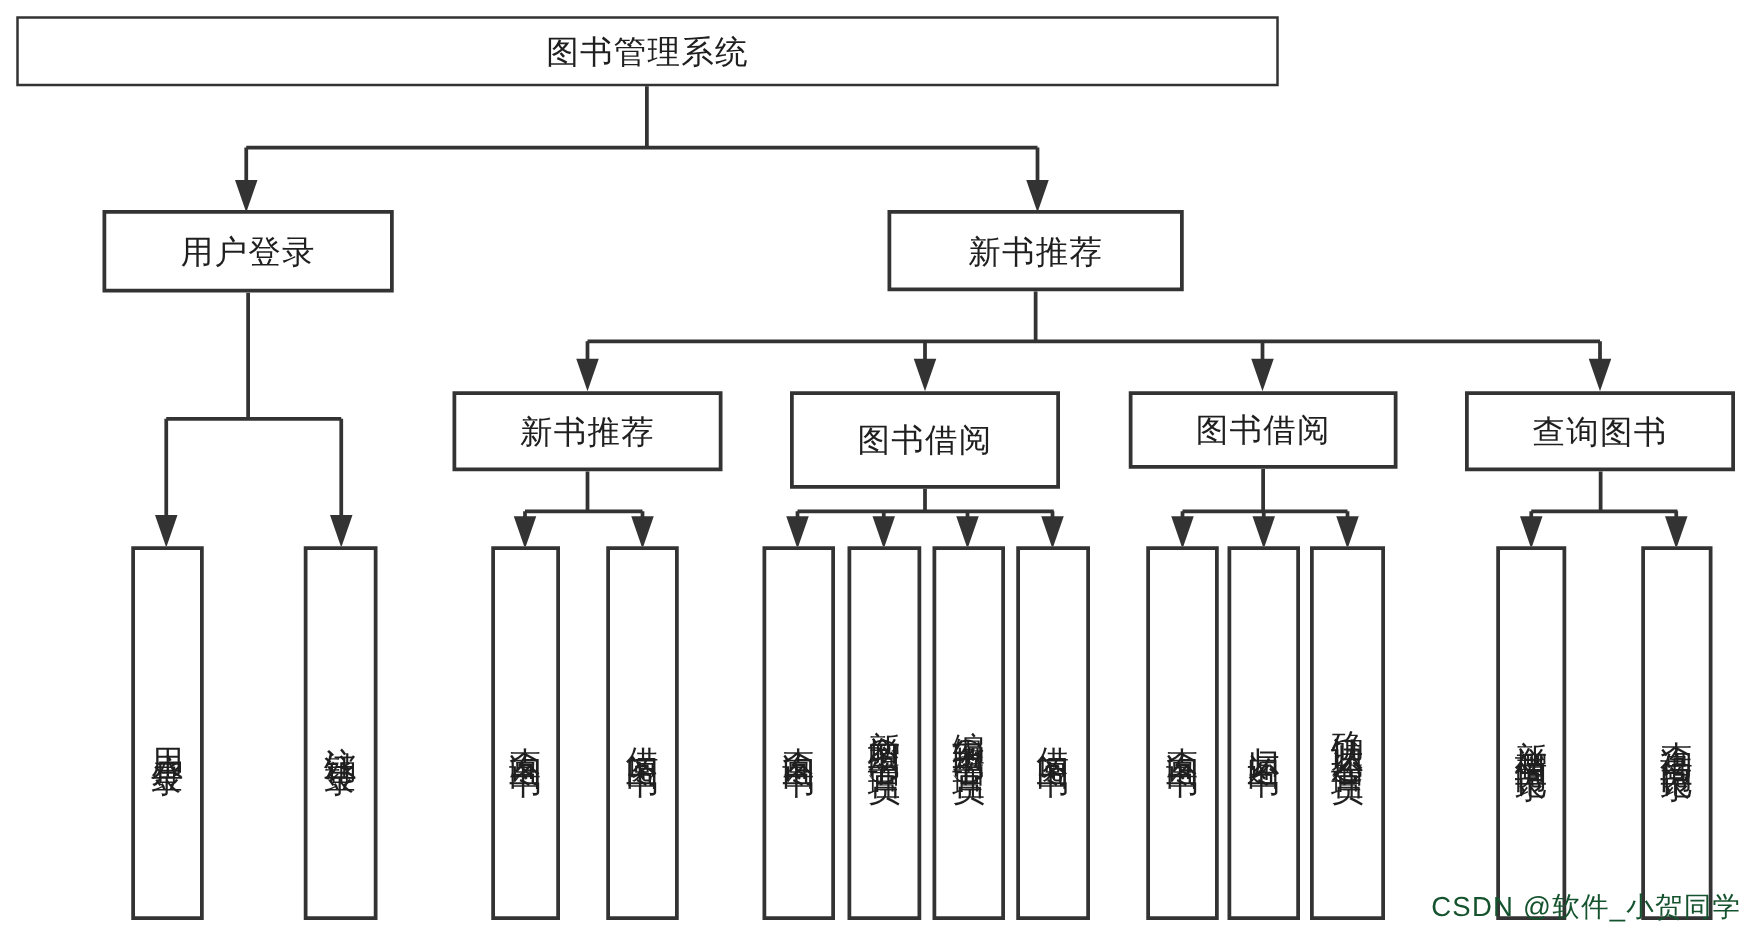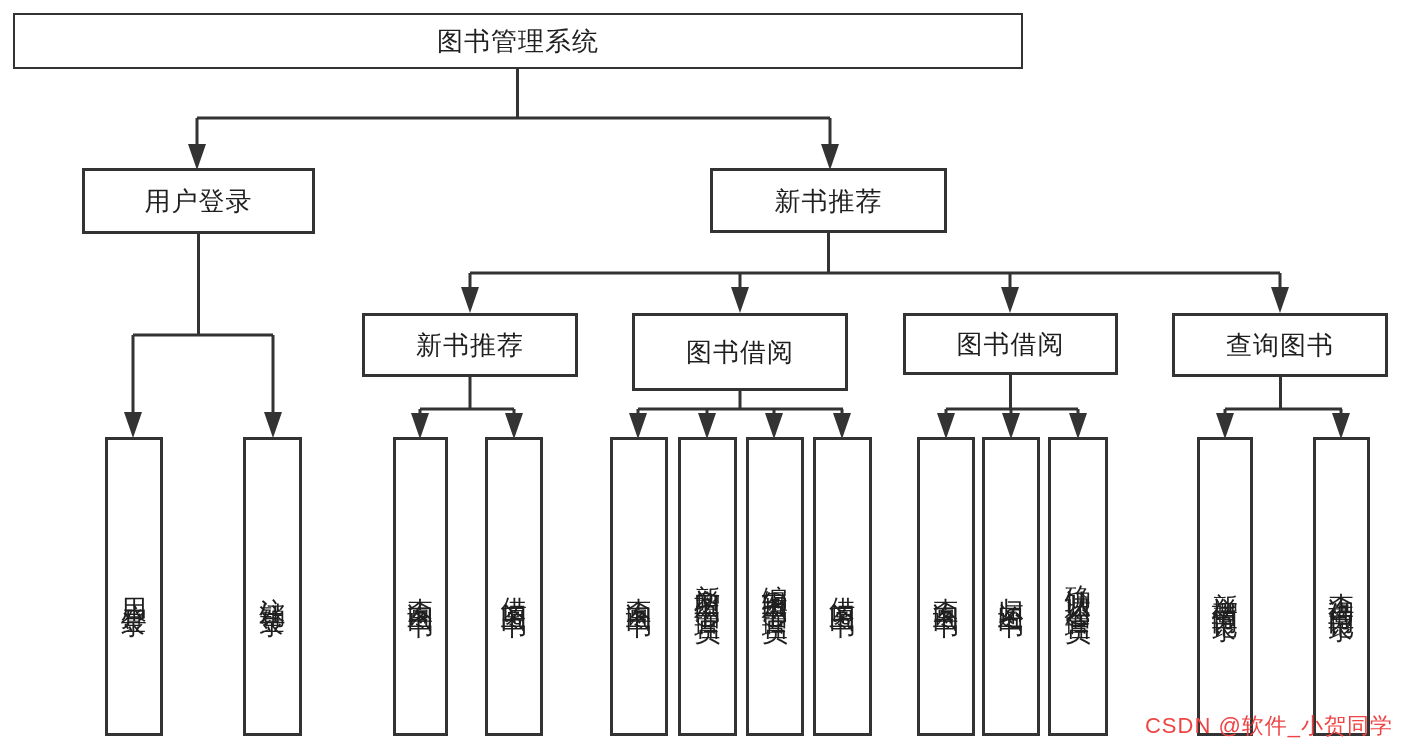--- a/index.html
+++ b/index.html
@@ -43,21 +43,21 @@
     letter-spacing: 5px;
     white-space: nowrap;
     color: #1f1f1f;
   }
   .watermark {
     position: absolute;
     right: 12px;
     bottom: 6px;
     font-size: 22px;
     letter-spacing: 1px;
-    color: #ef4444;
+    color: #14532d;
     z-index: 5;
     white-space: nowrap;
   }
 </style>
 </head>
 <body>
 
 <div class="canvas">
 
   <svg class="connectors" width="1405" height="747" viewBox="0 0 1405 747" xmlns="http://www.w3.org/2000/svg">

